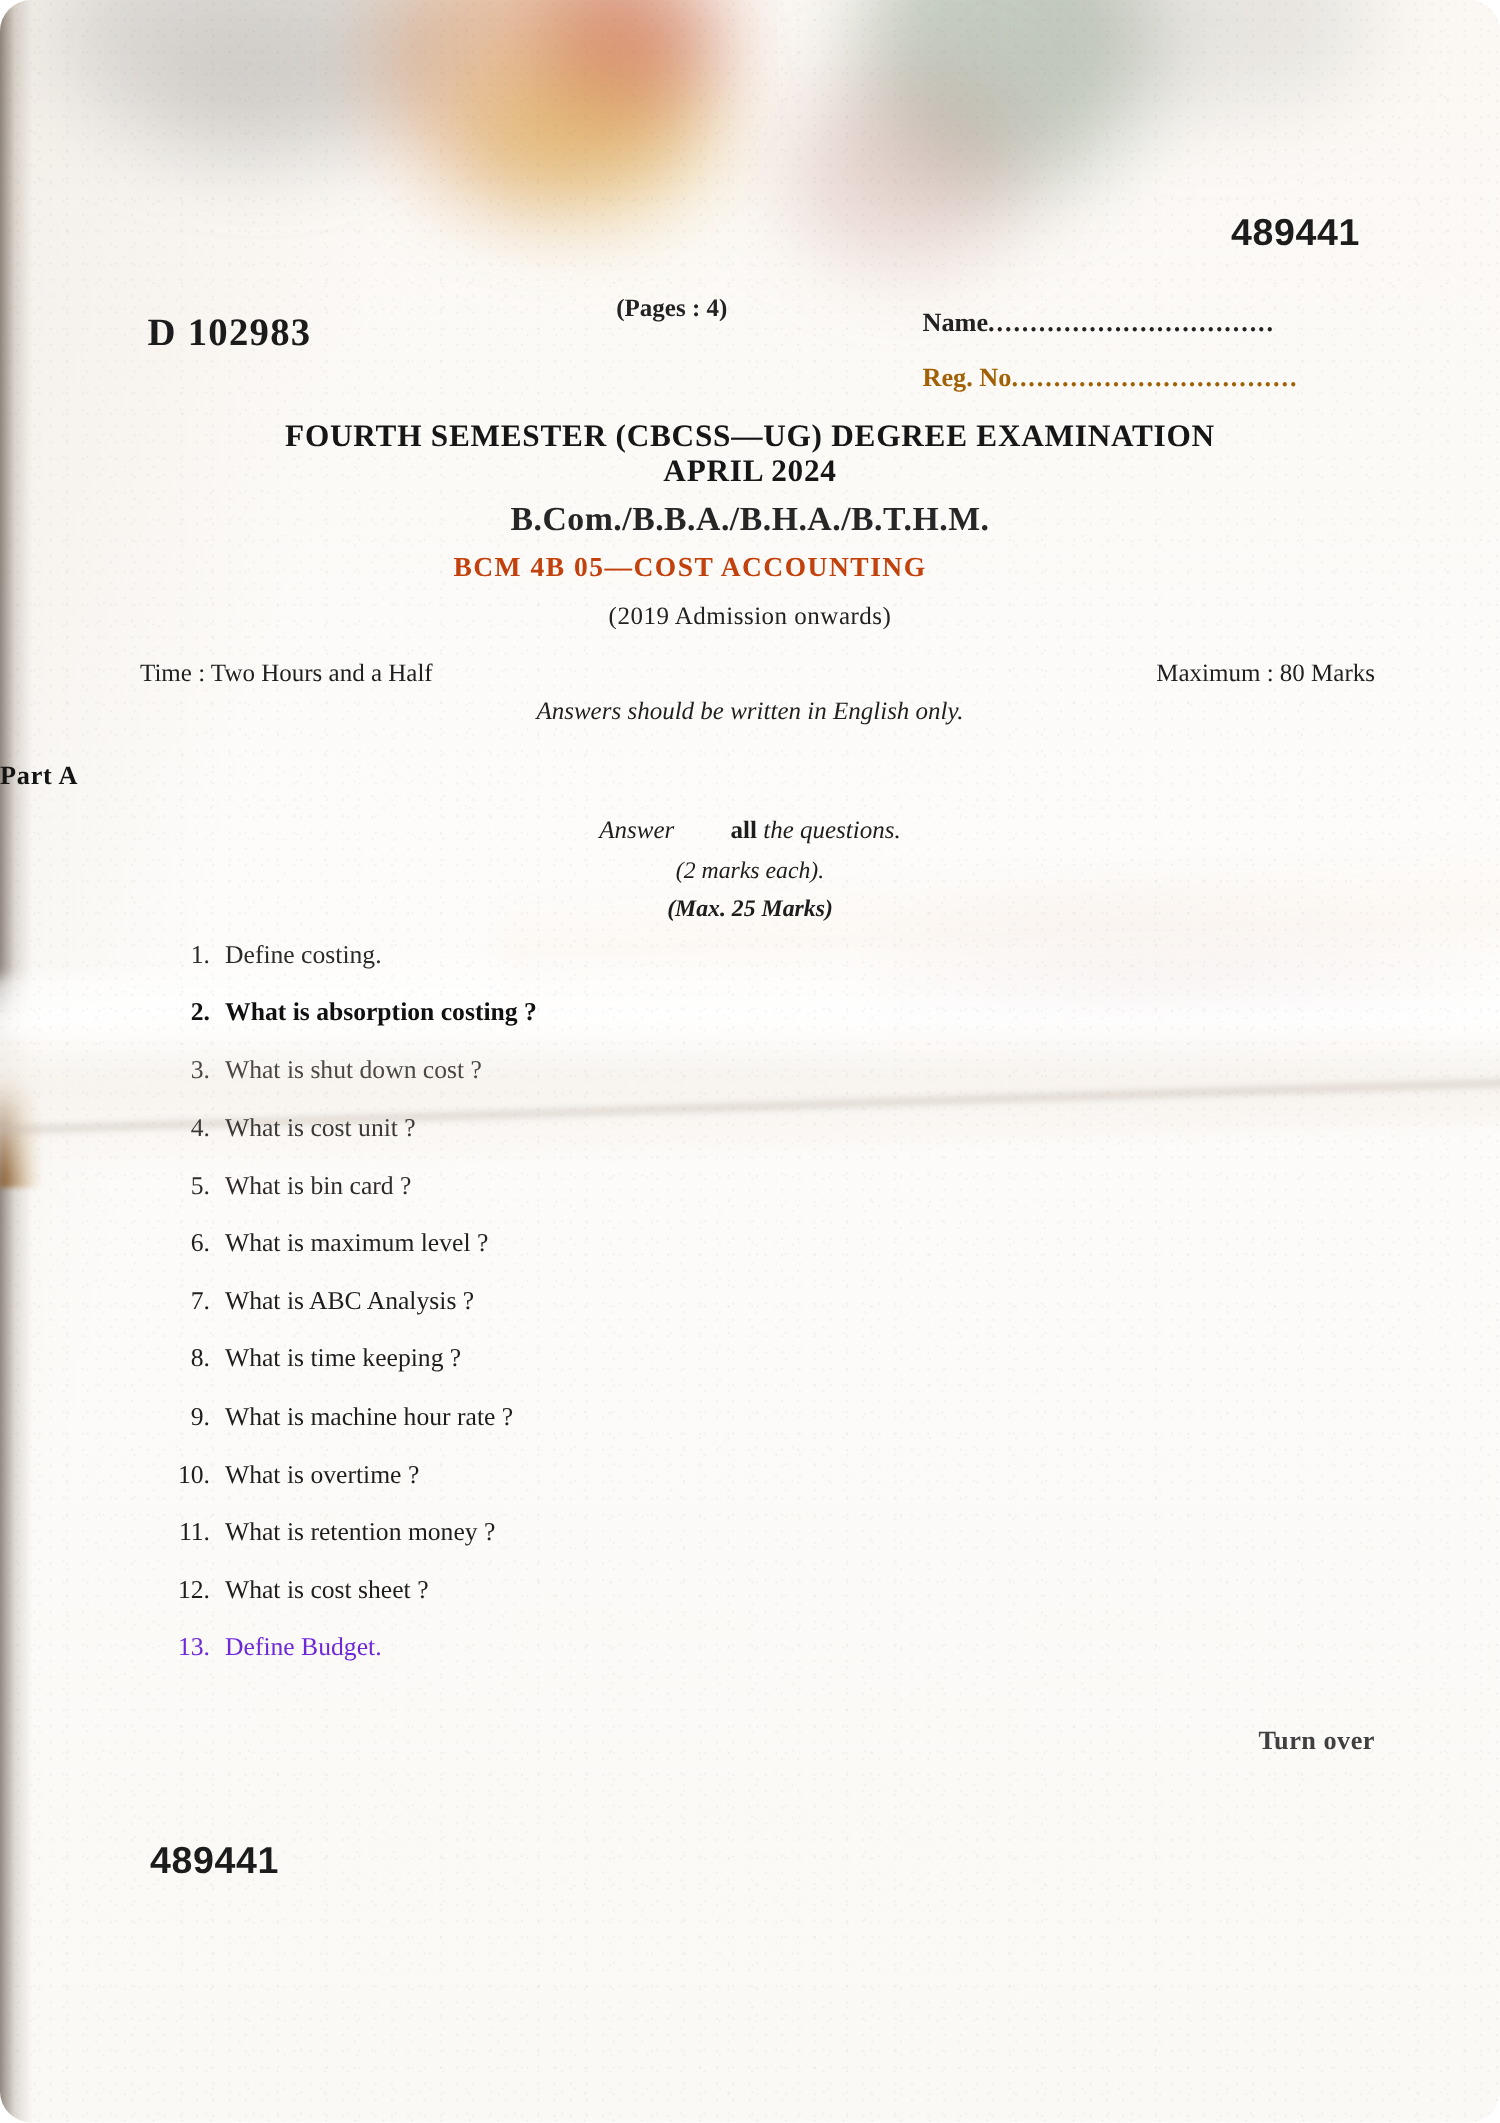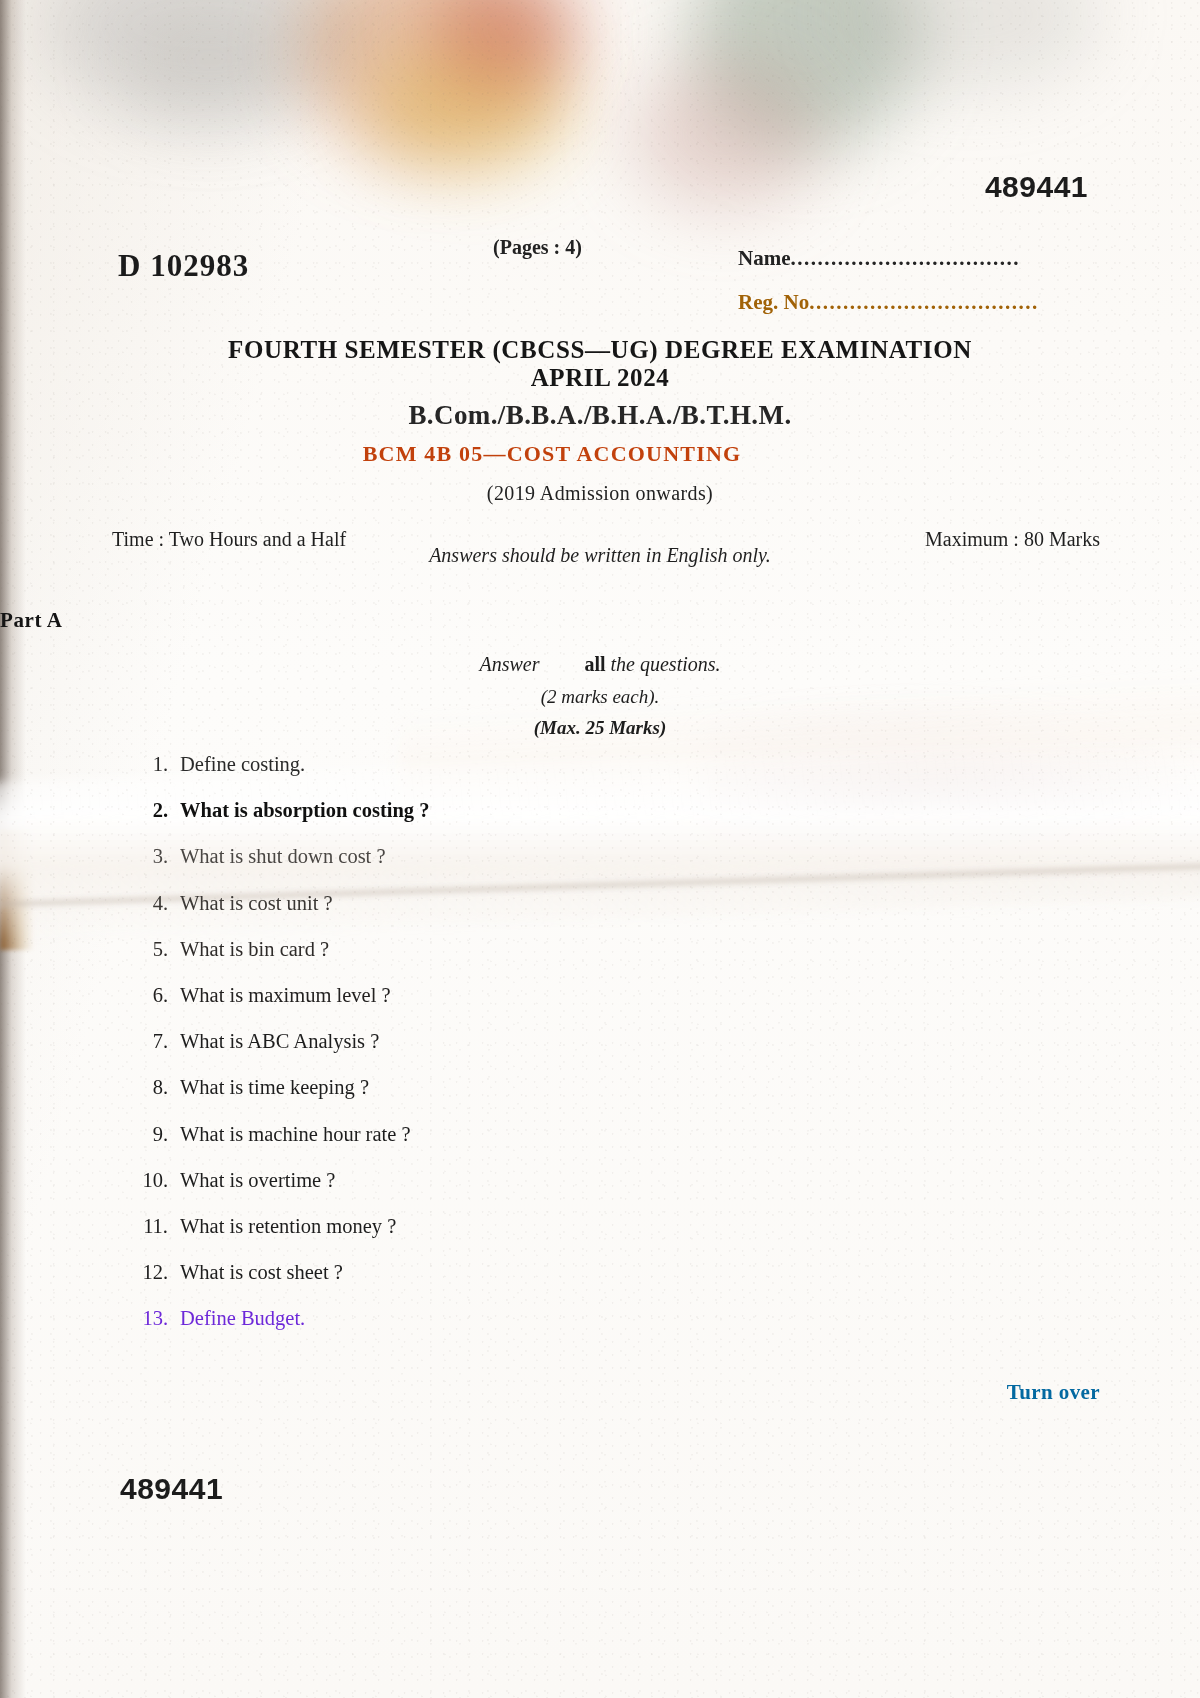--- a/index.html
+++ b/index.html
@@ -15,20 +15,21 @@
     overflow: hidden;
   }
 
   
   .page {
     position: relative;
     width: 1200px;
     height: 1698px;
     background: #fdfbf8;
     overflow: hidden;
+    border-radius: 25px;
   }
 
   
   .paper {
     position: absolute;
     left: 0; top: 0;
     width: 1200px; height: 1698px;
     background:
       linear-gradient(105deg, rgba(236,230,222,0.55) 0%, rgba(255,255,255,0) 22%),
       linear-gradient(180deg, #fbf8f4 0%, #fdfcfa 40%, #fbf9f6 100%);
@@ -206,21 +207,21 @@
     font-size: 20px;
     color: #1f1f1f;
   }
   .marks {
     right: 100px; top: 528px;
     font-size: 20px;
     color: #1f1f1f;
   }
 
   .instruction {
-    left: 0; top: 544px;
+    left: 0; top: 558px;
     width: 1200px;
     text-align: center;
     font-size: 20px;
     font-style: italic;
     color: #1f1f1f;
   }
 
   .part {
     left: 0; top: 608px;
     width: 1200px;
@@ -291,21 +292,21 @@
   .q-row.r3 .q-num, .q-row.r3 .q-text { color: #4a4744; }
   .q-row.r4 .q-num, .q-row.r4 .q-text { color: #3b3835; }
   .q-row.r5 .q-num, .q-row.r5 .q-text { color: #2e2b29; }
   .q-row.r6 .q-num, .q-row.r6 .q-text { color: #232120; }
   .q-row.r13 .q-num, .q-row.r13 .q-text { color: #6d28d9; font-family: Liberation Serif, serif; }
 
   .turn-over {
     right: 100px; top: 1380px;
     font-size: 21px;
     font-weight: 700;
-    color: #0369a1;
+    color: #404040;
     letter-spacing: 0.4px;
   }
 
   
   .noise {
     position: absolute;
     left: 0; top: 0;
     width: 1200px; height: 1698px;
     opacity: 0.16;
     background-image:

